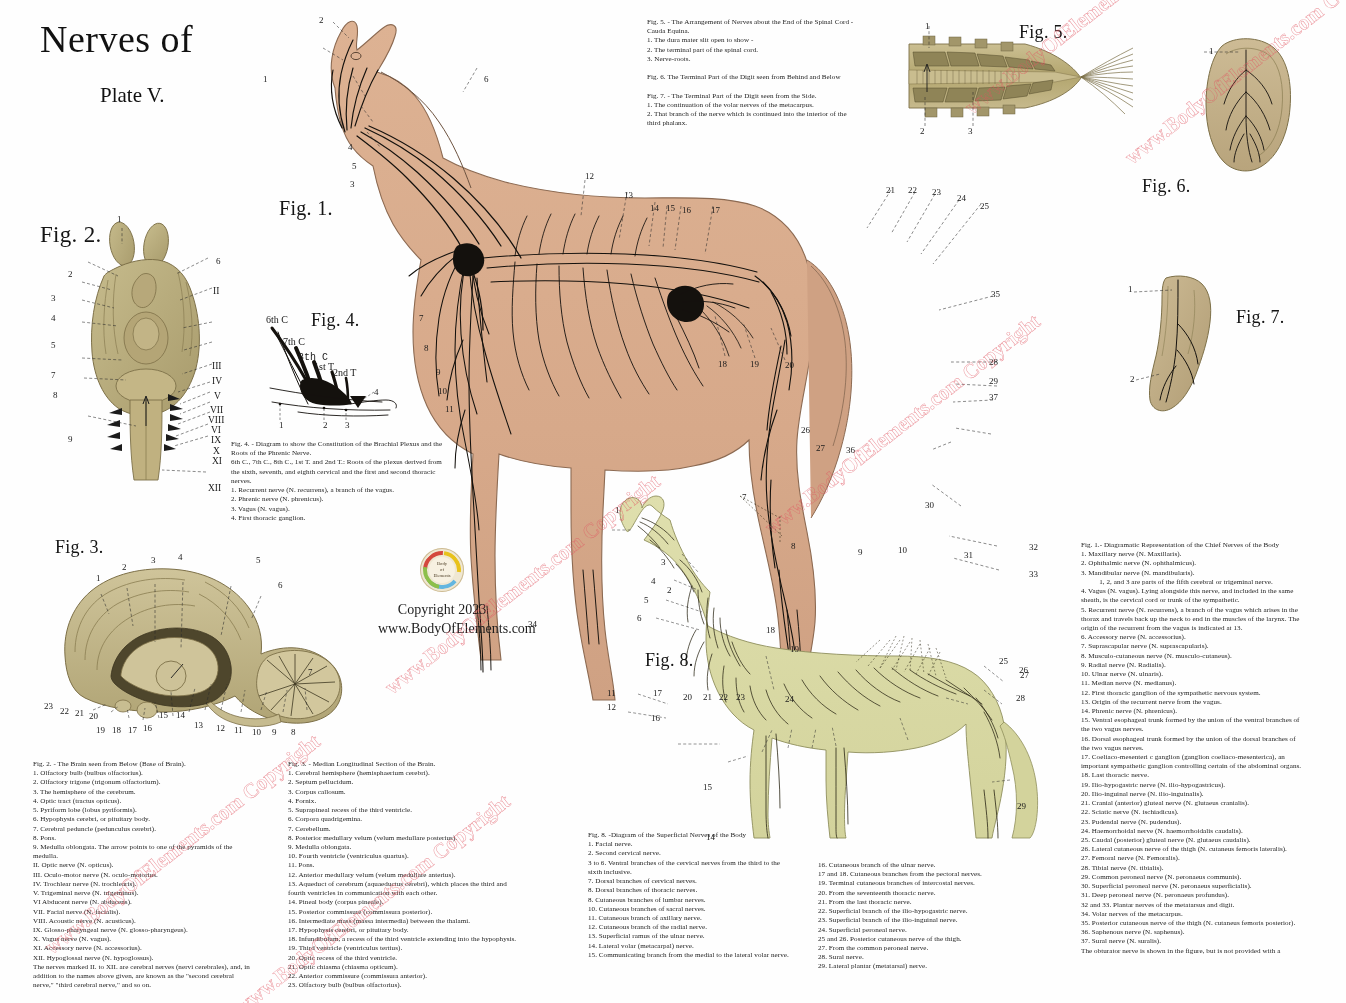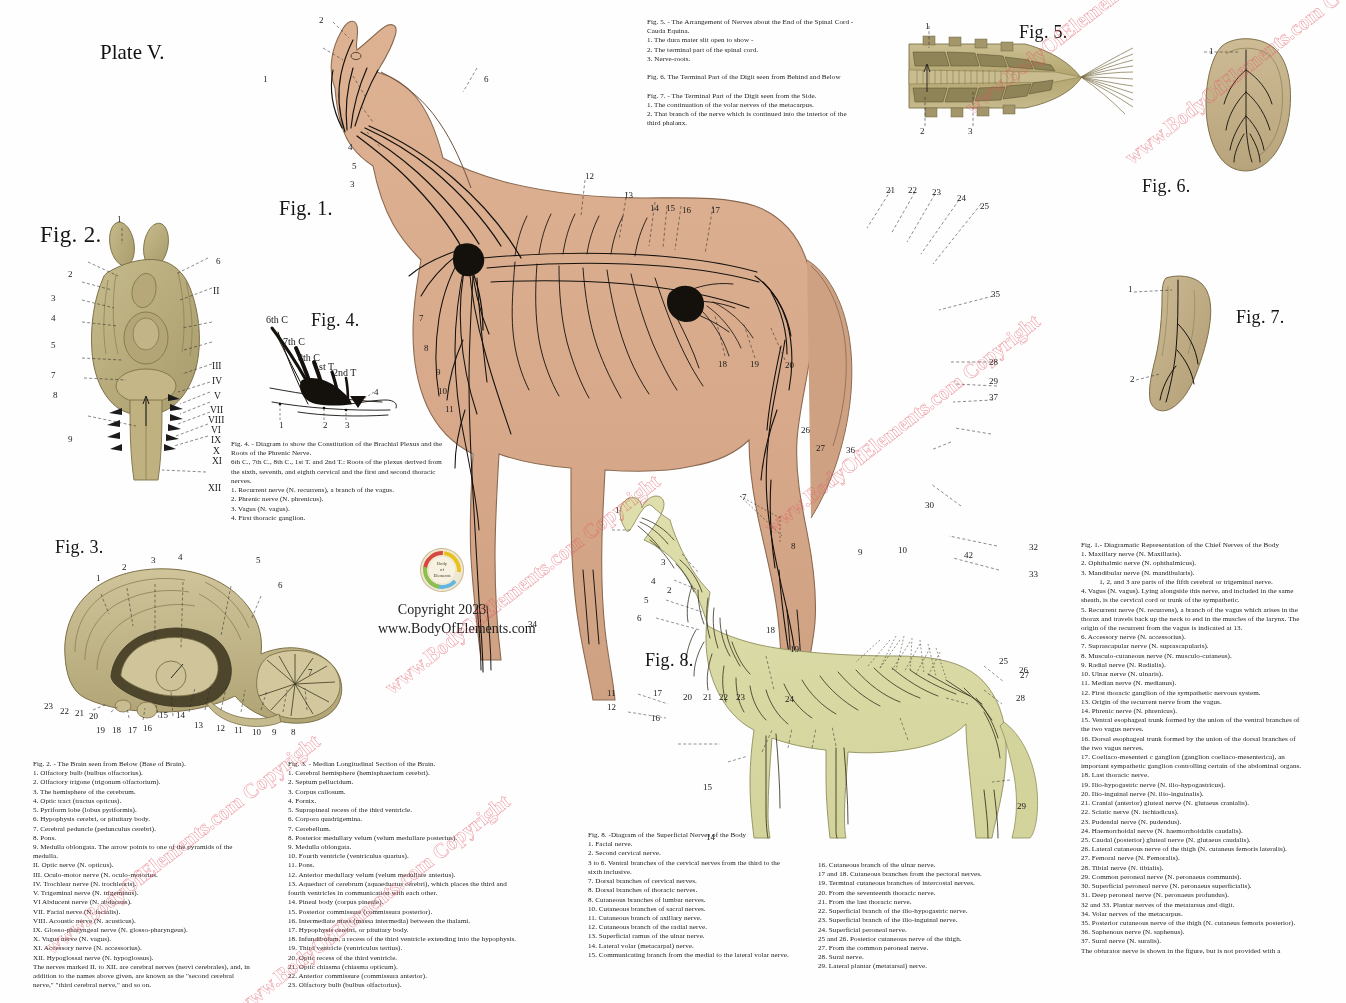--- a/index.html
+++ b/index.html
@@ -48,20 +48,21 @@
   
   .ill{position:absolute;}
   svg{display:block;overflow:visible;}
 </style>
 </head>
 <body>
 
 <div id="poster">
 
   <div id="title">
+    <div class="t1">Nerves of</div>
     <div class="t2">Plate V.</div>
   </div>
 
   <div class="ill" style="left:215px;top:10px;">
     <svg width="780" height="740" viewBox="0 0 780 740">
       <defs>
         <linearGradient id="hide1" x1="0" y1="0" x2="0" y2="1">
           <stop offset="0%" stop-color="#ddb293"></stop>
             <stop offset="60%" stop-color="#d7a98a"></stop>
             <stop offset="100%" stop-color="#cfa183"></stop>
@@ -260,21 +261,21 @@
   <div class="num" style="left:750px;top:360px;">19</div>
   <div class="num" style="left:785px;top:361px;">20</div>
   <div class="num" style="left:991px;top:290px;">35</div>
   <div class="num" style="left:989px;top:358px;">28</div>
   <div class="num" style="left:989px;top:377px;">29</div>
   <div class="num" style="left:989px;top:393px;">37</div>
   <div class="num" style="left:801px;top:426px;">26</div>
   <div class="num" style="left:816px;top:444px;">27</div>
   <div class="num" style="left:822px;top:446px;margin-left:24px;">36</div>
   <div class="num" style="left:925px;top:501px;">30</div>
-  <div class="num" style="left:964px;top:551px;">42</div>
+  <div class="num" style="left:964px;top:551px;">31</div>
   <div class="num" style="left:1029px;top:543px;">32</div>
   <div class="num" style="left:1029px;top:570px;">33</div>
   <div class="num" style="left:528px;top:620px;">34</div>
 
   <div class="ill" style="left:60px;top:218px;">
     <svg width="190" height="275" viewBox="0 0 190 275">
       <defs>
         <linearGradient id="brn" x1="0" y1="0" x2="1" y2="1">
           <stop offset="0%" stop-color="#c6bb8c"></stop>
             <stop offset="100%" stop-color="#a89b6c"></stop>
@@ -502,21 +503,21 @@
           <path d="M112 72 L100 80"></path>
       </g>
       <circle cx="18" cy="84" r="1.3" fill="#14110d"></circle>
       <circle cx="62" cy="88" r="1.3" fill="#14110d"></circle>
       <circle cx="84" cy="90" r="1.3" fill="#14110d"></circle>
     </svg>
   </div>
   <div class="figlabel" style="left:311px;top:310px;font-size:18px;">Fig. 4.</div>
   <div class="tiny" style="left:266px;top:315px;">6th C</div>
   <div class="tiny" style="left:283px;top:337px;">7th C</div>
-  <div class="tiny" style="left:298px;top:353px;">8th C</div>
+  <div class="tiny" style="left:298px;top:353px;font-family:Liberation Mono, monospace;">8th C</div>
   <div class="tiny" style="left:314px;top:362px;">1st T</div>
   <div class="tiny" style="left:333px;top:368px;">2nd T</div>
   <div class="num" style="left:279px;top:421px;">1</div>
   <div class="num" style="left:323px;top:421px;">2</div>
   <div class="num" style="left:345px;top:421px;">3</div>
   <div class="num" style="left:374px;top:388px;">4</div>
 
   <div class="ill" style="left:905px;top:22px;">
     <svg width="230" height="110" viewBox="0 0 230 110">
       <defs>

